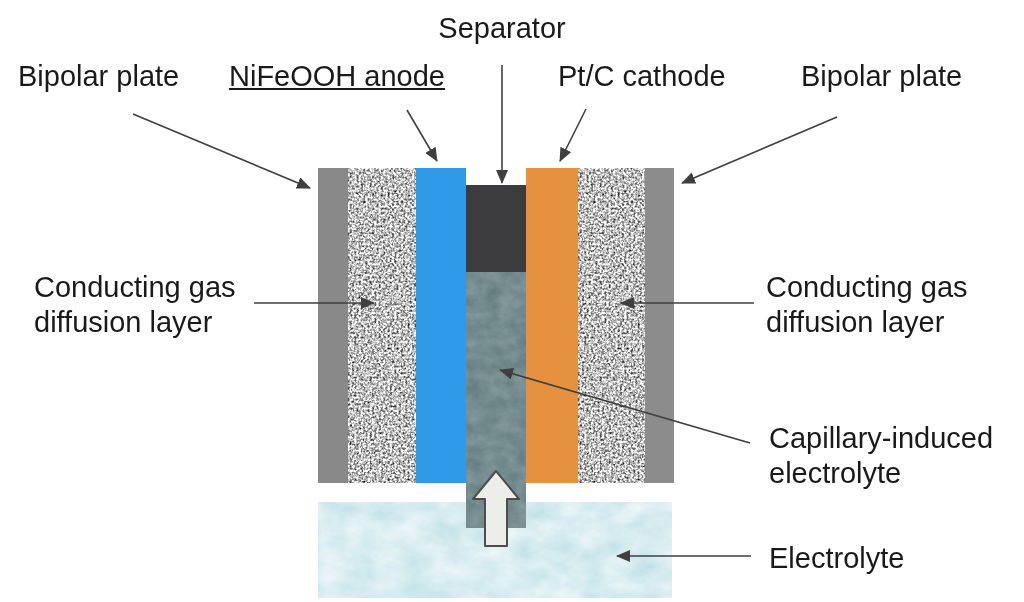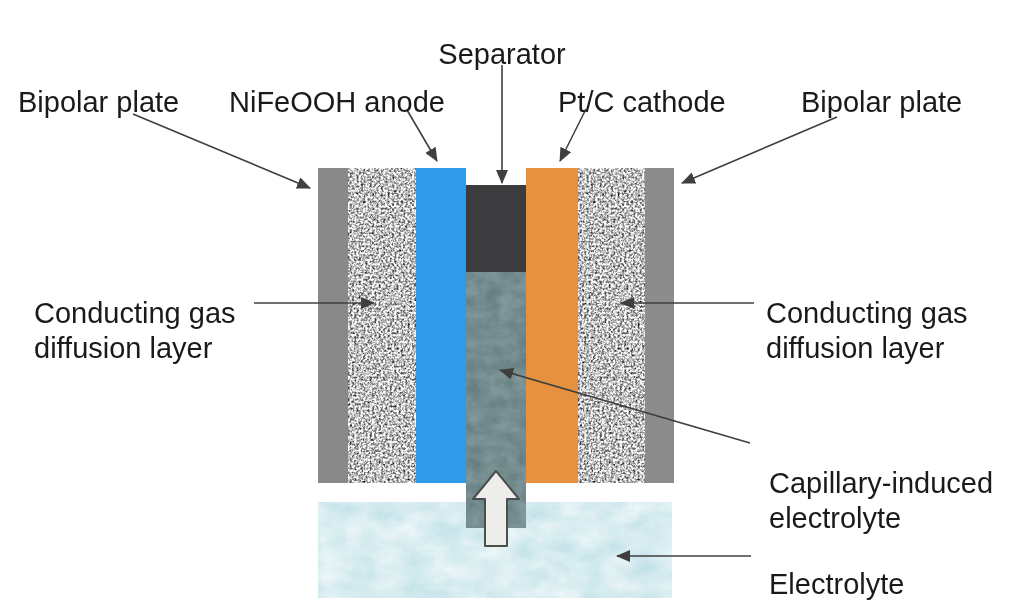--- a/index.html
+++ b/index.html
@@ -14,29 +14,29 @@
   .gdl-left  {left:348px;top:168px;width:68px;height:315px;background:#c9c9c9;filter:url(#f-gdl);}
   .gdl-right {left:578px;top:168px;width:67px;height:315px;background:#c9c9c9;filter:url(#f-gdl);}
   .anode     {left:416px;top:168px;width:50px;height:315px;background:#2e9ae8;}
   .cathode   {left:526px;top:168px;width:52px;height:315px;background:#e59140;}
   .separator {left:466px;top:185px;width:60px;height:87px;background:#3c3c3e;}
   .capillary {left:466px;top:272px;width:60px;height:256px;background:#74898c;filter:url(#f-cap);z-index:2;}
   .reservoir {left:318px;top:502px;width:354px;height:96px;background:#d6f0f2;filter:url(#f-res);z-index:1;}
   
   #overlay{position:absolute;left:0;top:0;width:1024px;height:602px;z-index:3;}
   
-  .lbl{position:absolute;font-size:29px;line-height:35px;white-space:nowrap;z-index:4;margin-top:26px;}
+  .lbl{position:absolute;font-size:29px;line-height:35px;white-space:nowrap;z-index:4;}
   #lbl-separator  {left:402px;top:11px;width:200px;text-align:center;}
   #lbl-bp-left    {left:18px;top:59px;}
-  #lbl-anode      {left:229px;top:59px;}
+  #lbl-anode      {left:229px;top:59px;text-decoration:underline;}
   #lbl-cathode    {left:558px;top:59px;}
   #lbl-bp-right   {left:801px;top:59px;}
   #lbl-gdl-left   {left:34px;top:270px;}
   #lbl-gdl-right  {left:766px;top:270px;}
-  #lbl-capillary  {left:769px;top:440px;}
+  #lbl-capillary  {left:769px;top:421px;}
   #lbl-electrolyte{left:769px;top:541px;}
   #lbl-water      {left:450px;top:546px;width:100px;text-align:center;}
   .lbl .line{display:block;}
   .sub{font-size:19px;vertical-align:-6px;}
 </style>
 </head>
 <body>
 
 <div id="stage">
 

